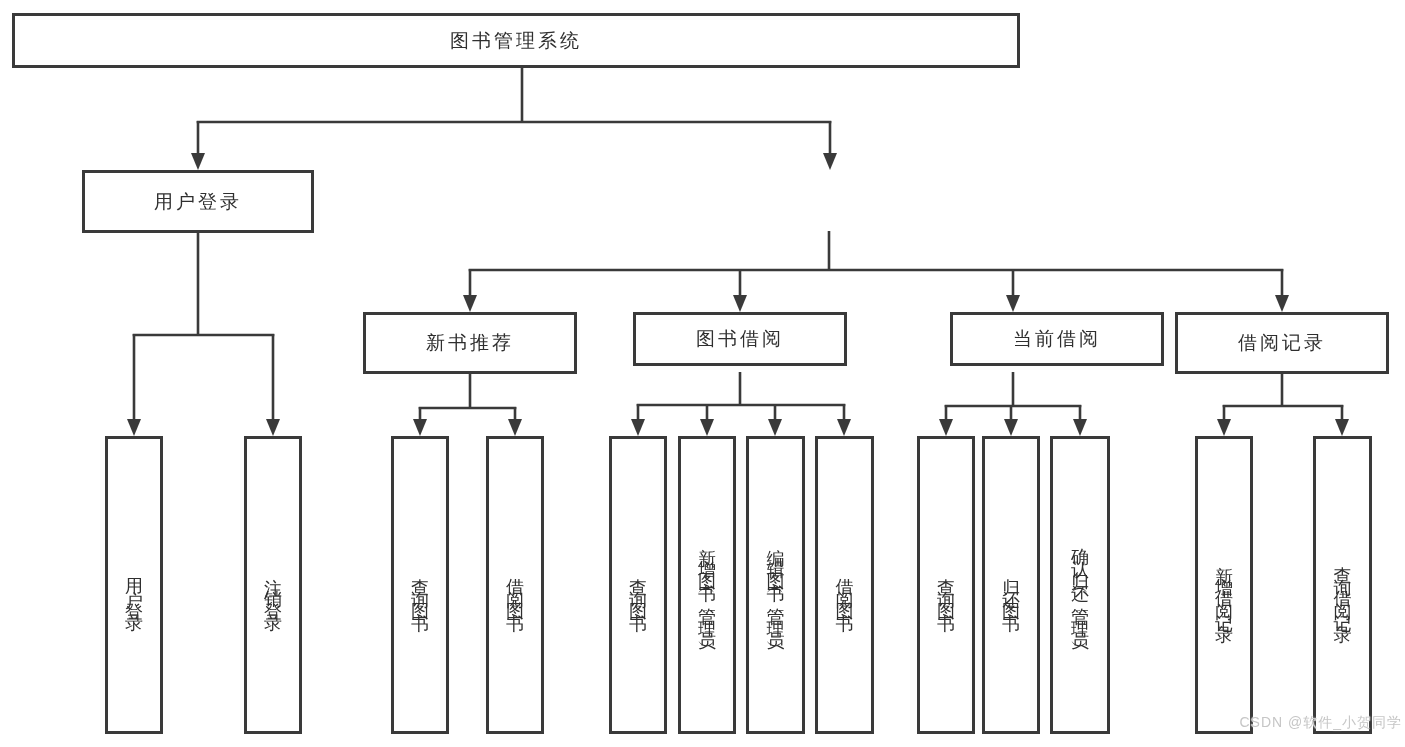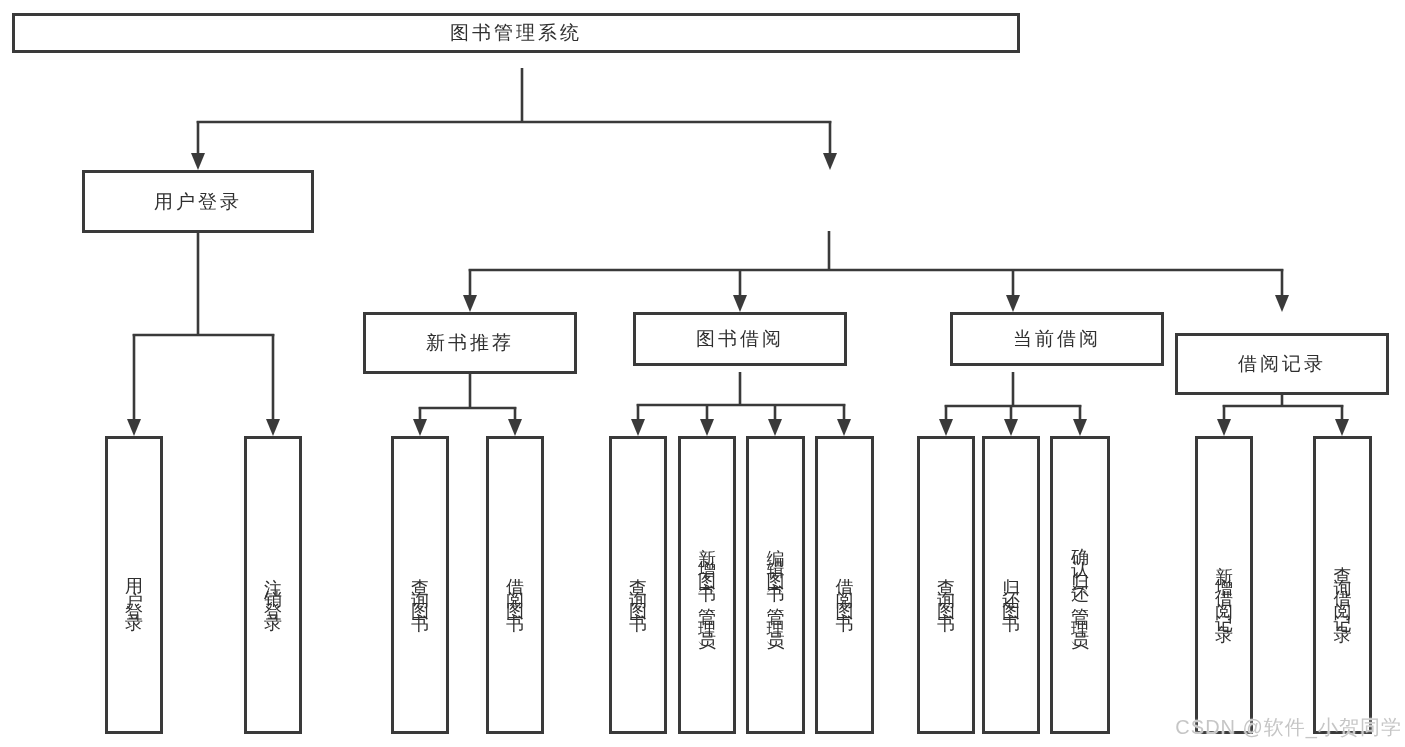--- a/index.html
+++ b/index.html
@@ -38,21 +38,21 @@
     font-size:18px;
     letter-spacing:12px;
     line-height:1;
     padding-top:6px;
   }
   #watermark{
     position:absolute;
     right:3px;
     top:714px;
     z-index:3;
-    font-size:20px;
+    font-size:14px;
     letter-spacing:1px;
     color:var(--watermark);
     text-shadow:0 0 2px #ffffff,0 0 1px #ffffff;
     white-space:nowrap;
   }
 </style>
 </head>
 <body>
 
 <div id="canvas">
@@ -105,38 +105,38 @@
       <line x1="1080" y1="405" x2="1080" y2="421" stroke="#3a3a3a" stroke-width="2.6"></line>
       <polygon points="1073,419 1087,419 1080,436" fill="#3a3a3a"></polygon>
       <line x1="1282" y1="372" x2="1282" y2="406" stroke="#3a3a3a" stroke-width="2.6"></line>
       <line x1="1222.7" y1="406" x2="1343.3" y2="406" stroke="#3a3a3a" stroke-width="2.6"></line>
       <line x1="1224" y1="405" x2="1224" y2="421" stroke="#3a3a3a" stroke-width="2.6"></line>
       <polygon points="1217,419 1231,419 1224,436" fill="#3a3a3a"></polygon>
       <line x1="1342" y1="405" x2="1342" y2="421" stroke="#3a3a3a" stroke-width="2.6"></line>
       <polygon points="1335,419 1349,419 1342,436" fill="#3a3a3a"></polygon>
     </svg>
 
-  <div class="box" style="left:12px;top:13px;width:1008px;height:40px;">
+  <div class="box" style="left:12px;top:13px;width:1008px;height:55px;">
     <span>图书管理系统</span>
   </div>
 
   <div class="box" style="left:82px;top:170px;width:232px;height:63px;">
     <span>用户登录</span>
   </div>
 
   <div class="box" style="left:363px;top:312px;width:214px;height:62px;">
     <span>新书推荐</span>
   </div>
   <div class="box" style="left:633px;top:312px;width:214px;height:54px;">
     <span>图书借阅</span>
   </div>
   <div class="box" style="left:950px;top:312px;width:214px;height:54px;">
     <span>当前借阅</span>
   </div>
-  <div class="box" style="left:1175px;top:312px;width:214px;height:62px;margin-top:21px;">
+  <div class="box" style="left:1175px;top:312px;width:214px;height:62px;">
     <span>借阅记录</span>
   </div>
 
   <div class="box vbox" style="left:105px;top:436px;width:58px;height:298px;">
     <span>用户登录</span>
   </div>
   <div class="box vbox" style="left:244px;top:436px;width:58px;height:298px;">
     <span>注销登录</span>
   </div>
 

